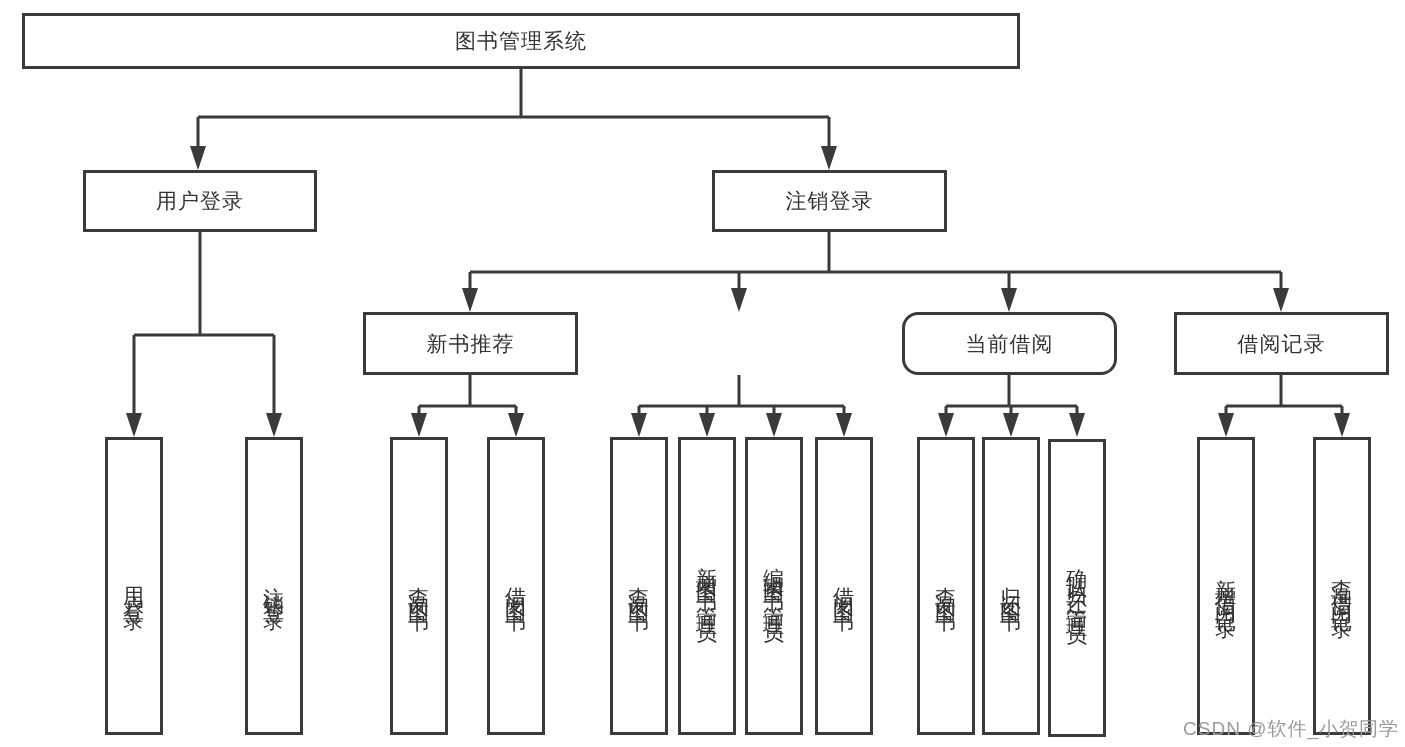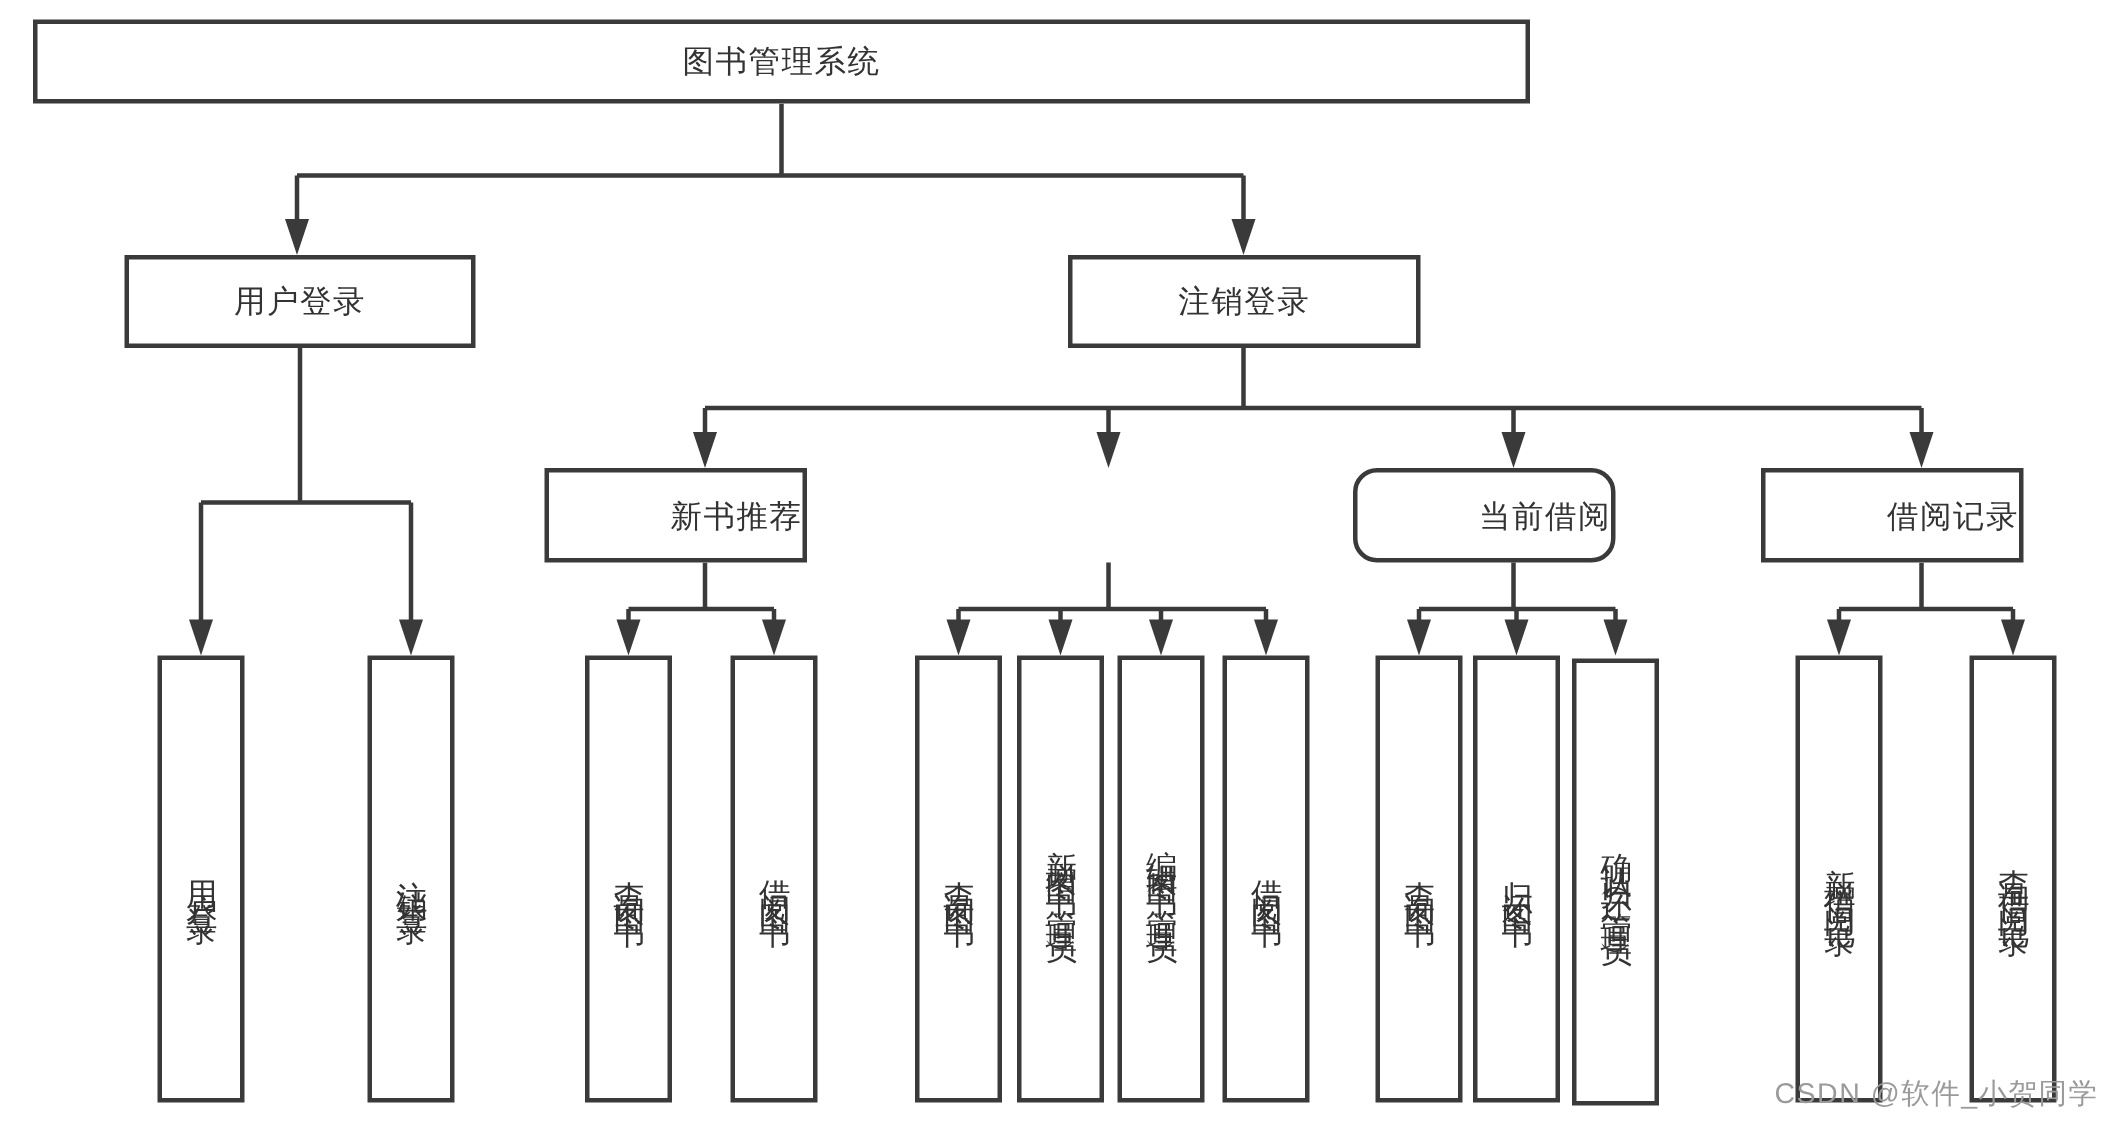--- a/index.html
+++ b/index.html
@@ -35,21 +35,21 @@
     align-items: center;
     justify-content: center;
     color: var(--text, #333);
     font-size: 21px;
     letter-spacing: 1px;
     white-space: nowrap;
   }
   .root-box  { left: 22px;  top: 13px;  width: 998px; height: 56px; }
   .l2a       { left: 83px;  top: 170px; width: 234px; height: 62px; }
   .l2b       { left: 712px; top: 170px; width: 235px; height: 62px; }
-  .l3        { top: 312px; height: 63px; width: 175px; justify-content: flex-end; }
+  .l3        { top: 312px; height: 63px; width: 215px; }
   .l3-1 { left: 363px; }
   .l3-2 { left: 632px; }
   .l3-3 { left: 902px; border-radius: 16px; }
   .l3-4 { left: 1174px; }
   .leaf {
     position: absolute;
     top: 437px;
     width: 58px; height: 298px;
     box-sizing: border-box;
     border: 3px solid var(--line, #3a3a3a);

